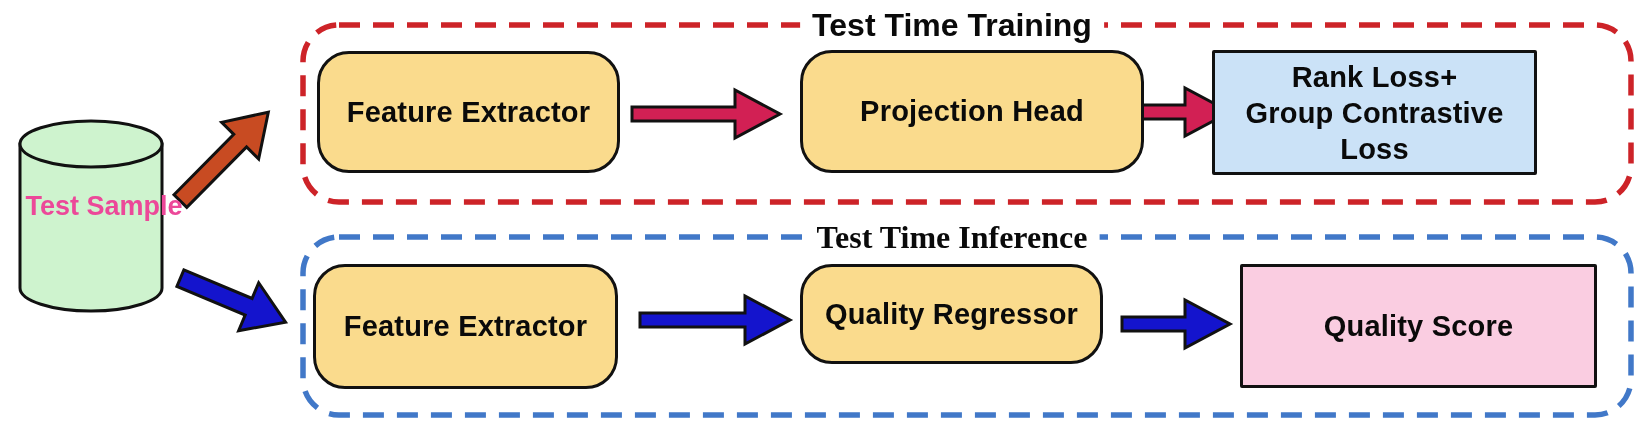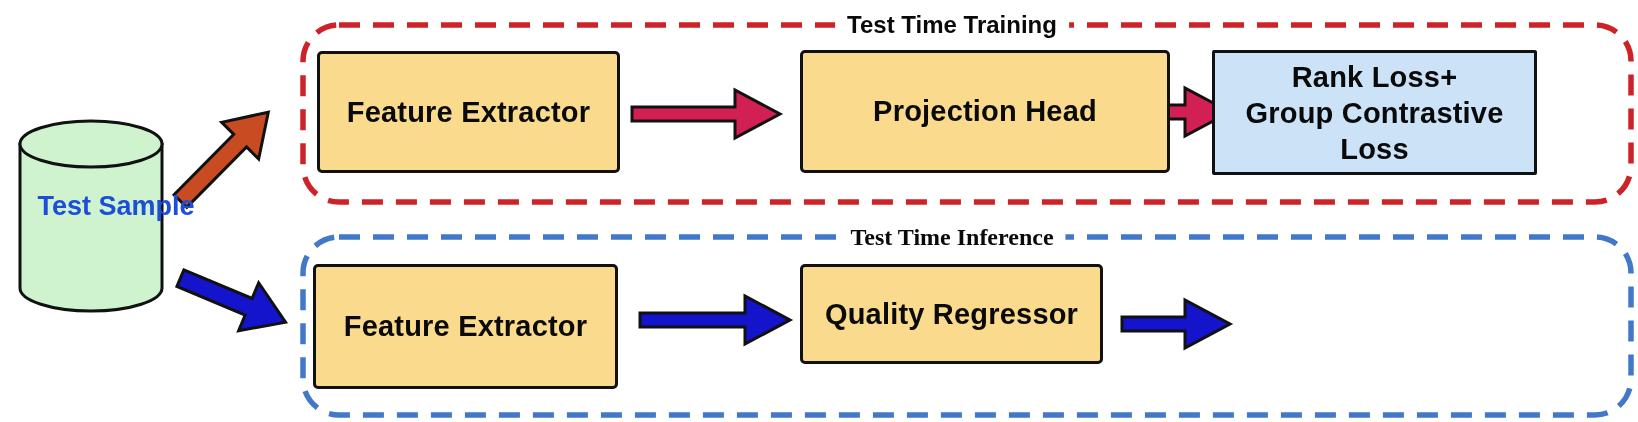--- a/index.html
+++ b/index.html
@@ -21,58 +21,58 @@
     text-align: center;
     font-weight: bold;
     font-size: 29px;
     color: #0a0a0a;
     box-sizing: border-box;
     letter-spacing: 0.2px;
   }
   .node.yellow {
     background: var(--box-yellow, #FADB8D);
     border: 3px solid #111111;
-    border-radius: 5px;
+    border-radius: 32px;
   }
   .node.blue {
     background: var(--box-blue, #CBE2F7);
     border: 3px solid #111111;
     border-radius: 2px;
   }
   .node.pink {
     background: var(--box-pink, #FACDE1);
     border: 3px solid #111111;
     border-radius: 2px;
   }
   .multiline { white-space: pre-line; line-height: 36px; }
 
   .group-title {
     position: absolute;
     transform: translateX(-50%);
     background: #ffffff;
     padding: 0 12px;
     font-weight: bold;
-    font-size: 24px;
+    font-size: 32px;
     line-height: 36px;
     color: #0a0a0a;
     white-space: nowrap;
   }
   #training-title { left: 952px; top: 7px; }
   #inference-title { left: 952px; top: 219px; font-family: Liberation Serif, serif; }
 
   #cylinder-label {
     position: absolute;
-    left: 32px;
+    left: 20px;
     top: 188px;
     width: 168px;
     text-align: center;
     font-weight: bold;
     font-size: 27px;
     line-height: 37px;
-    color: #1d4ed8;
+    color: #ec4899;
   }
 </style>
 </head>
 <body>
 
 <div id="canvas">
 
   <svg id="bg-svg" viewBox="0 0 1638 422">
 
     <rect x="303" y="25" width="1328" height="177" rx="36" fill="none" stroke="var(--border-red, #CD2328)" stroke-width="5.5" stroke-dasharray="21 13"></rect>
@@ -93,20 +93,21 @@
     <polygon points="640,313 745,313 745,296 790,320 745,344 745,327 640,327" fill="var(--arrow-blue, #1414CD)" stroke="#111111" stroke-width="3"></polygon>
     <polygon points="1122,317 1185,317 1185,300 1230,324 1185,348 1185,331 1122,331" fill="var(--arrow-blue, #1414CD)" stroke="#111111" stroke-width="3"></polygon>
   </svg>
 
   <div id="cylinder-label">Test Sample</div>
 
   <div id="training-title" class="group-title">Test Time Training</div>
   <div id="inference-title" class="group-title">Test Time Inference</div>
 
   <div class="node yellow" style="left:317px; top:51px; width:303px; height:122px;">Feature Extractor</div>
-  <div class="node yellow" style="left:800px; top:50px; width:370px; height:123px;">Projection Head</div>
+  <div class="node yellow" style="left:800px; top:50px; width:344px; height:123px;">Projection Head</div>
   <div class="node blue multiline" style="left:1212px; top:50px; width:325px; height:125px;">Rank Loss+
 Group Contrastive Loss</div>
 
   <div class="node yellow" style="left:313px; top:264px; width:305px; height:125px;">Feature Extractor</div>
   <div class="node yellow" style="left:800px; top:264px; width:303px; height:100px;">Quality Regressor</div>
+  <div class="node pink" style="left:1240px; top:264px; width:357px; height:124px;">Quality Score</div>
 
 </div>
 
 </body></html>

